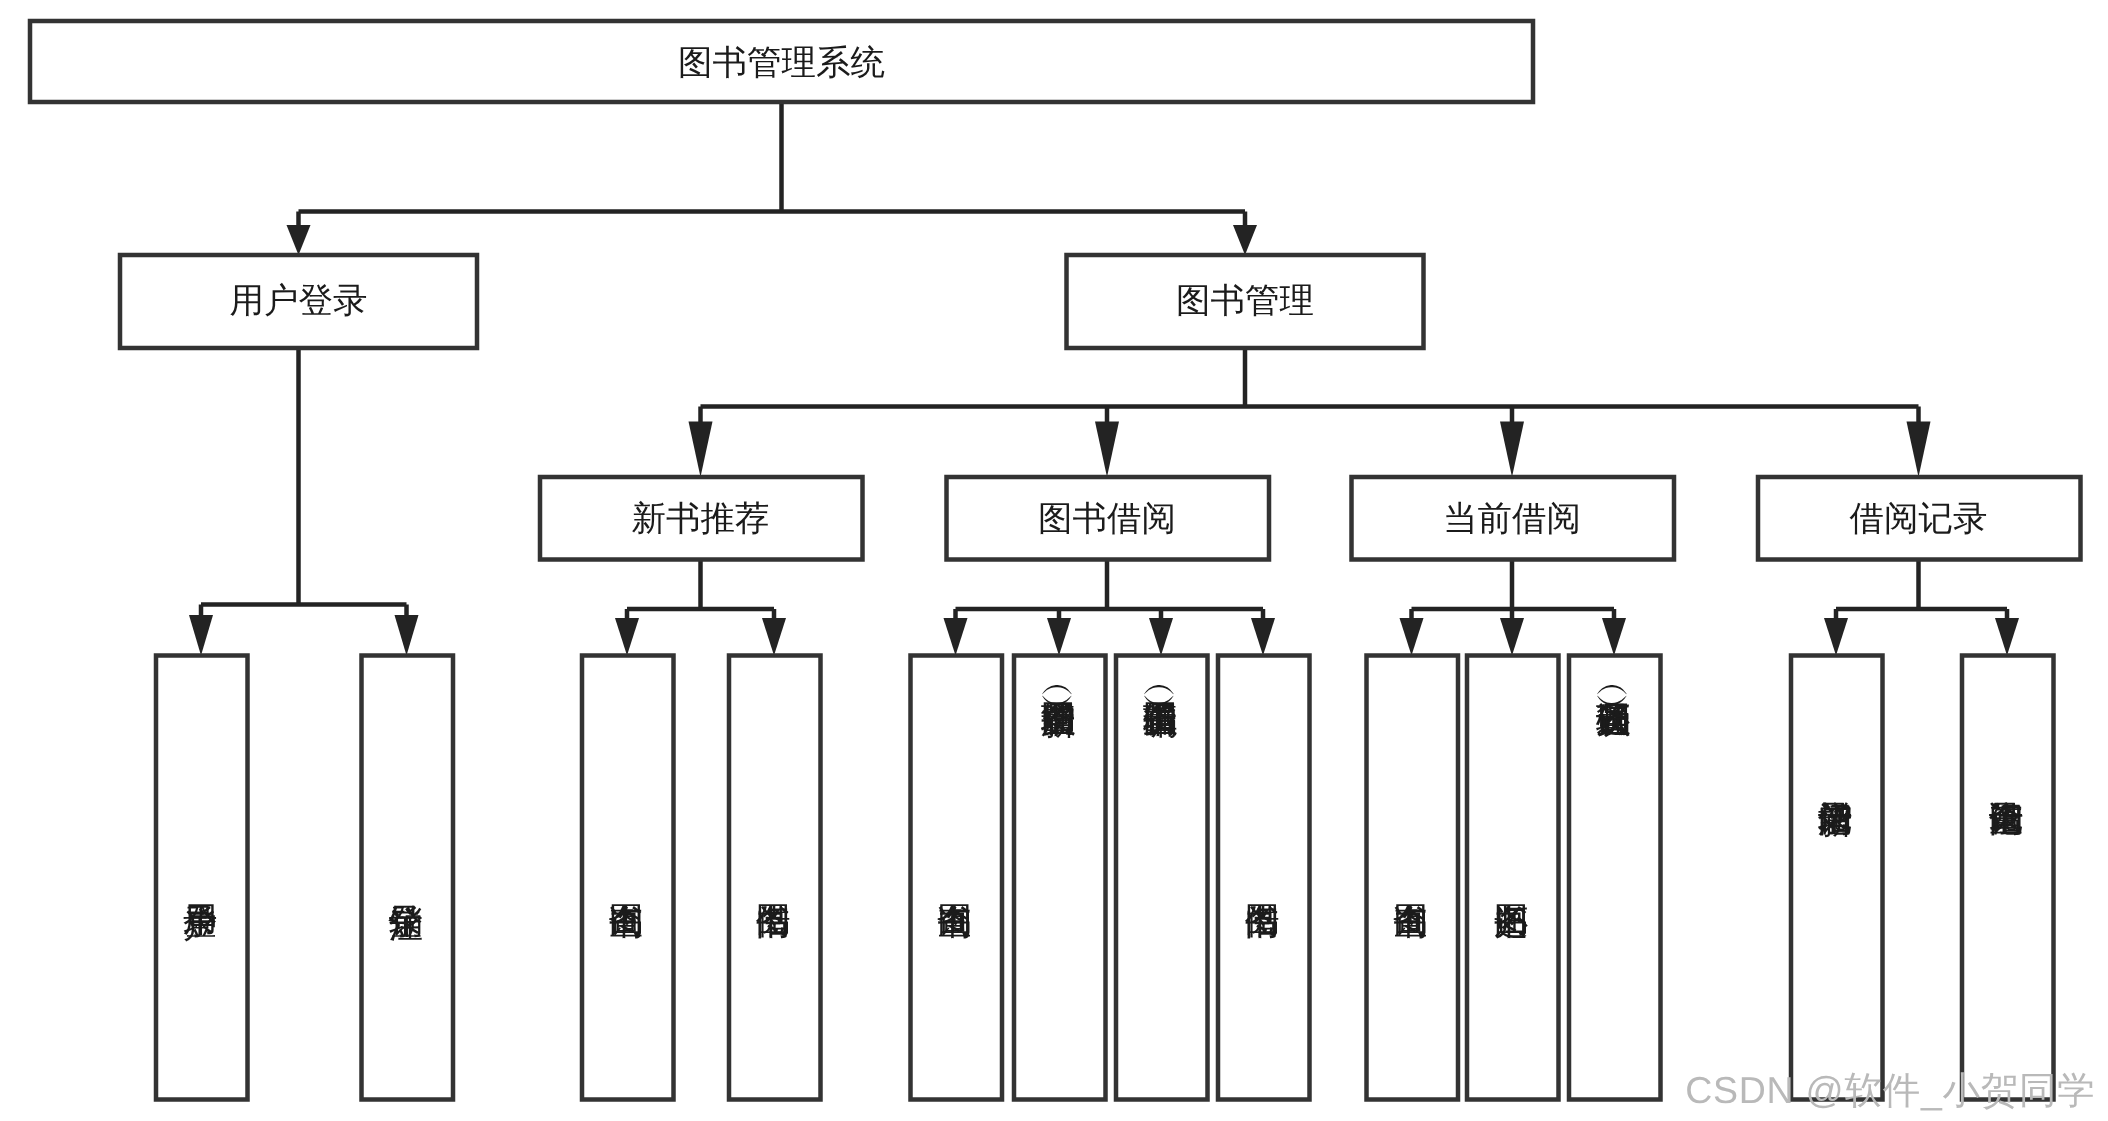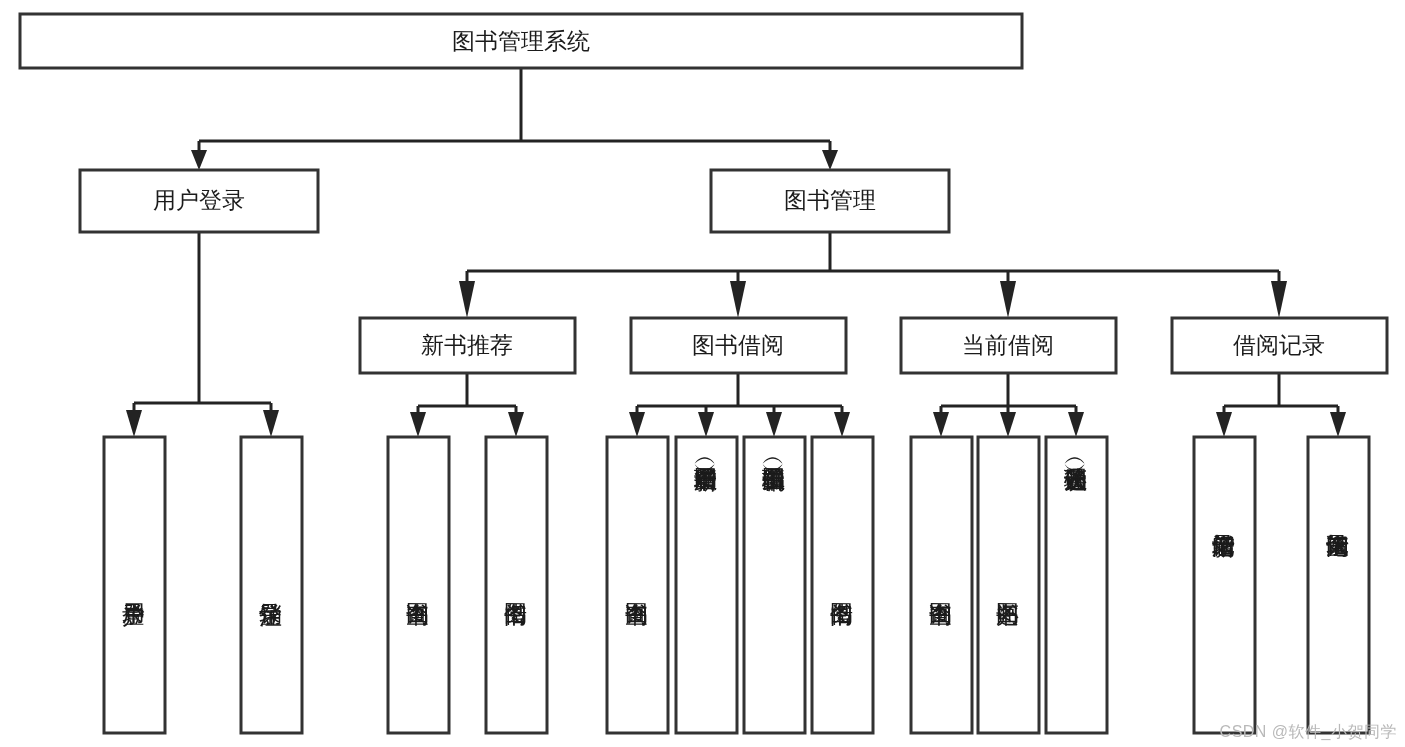--- a/index.html
+++ b/index.html
@@ -51,21 +51,21 @@
     font-family: "Liberation Sans", "DejaVu Sans", sans-serif;
     fill: #1b1b1b;
     font-size: 23px;
     text-anchor: middle;
   }
   .watermark-text {
     position: absolute;
     right: 8px;
     bottom: 4px;
     font-family: "Liberation Sans", "DejaVu Sans", sans-serif;
-    font-size: 16px;
+    font-size: 25px;
     color: #b9b9b9;
     white-space: nowrap;
     letter-spacing: 0.5px;
     margin-top: 26px;
   }
 </style>
 </head>
 <body>
 
 <div id="diagram-root">

